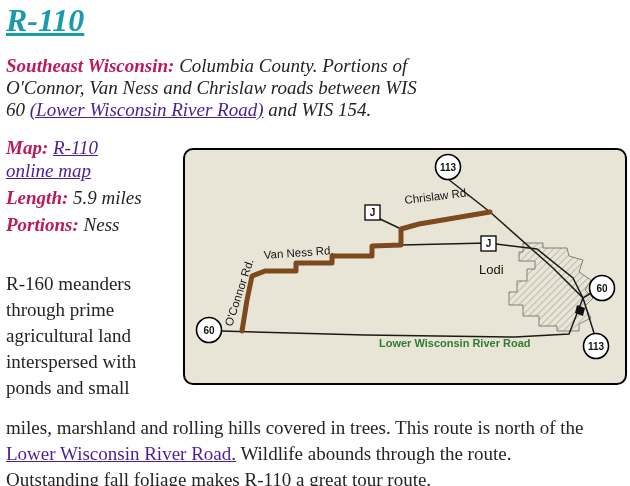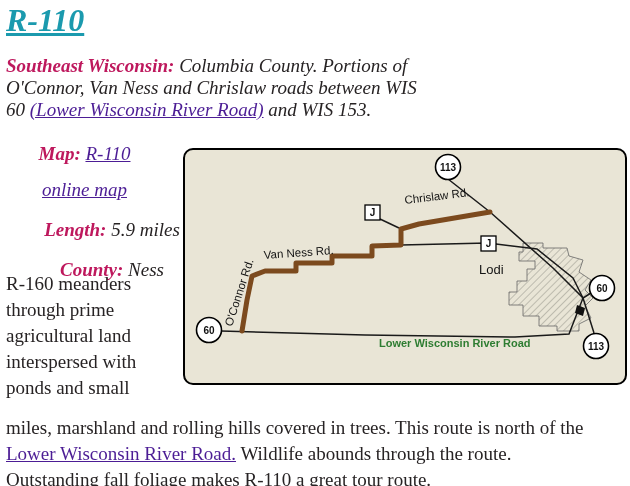--- a/index.html
+++ b/index.html
@@ -5,21 +5,21 @@
   html,body{margin:0;padding:0;background:#ffffff;}
   #page{position:relative;width:630px;height:486px;background:#ffffff;overflow:hidden;
         font-family:"Liberation Serif", serif;color:#272324;}
   .teal{color:#be185d;}
   .bold-it{font-weight:bold;font-style:italic;}
   a.link{color:#4c1d95;text-decoration:underline;cursor:pointer;}
   #title{position:absolute;left:6px;top:2px;font-size:32px;font-weight:bold;font-style:italic;
          color:#1b9aae;text-decoration:underline;}
   #intro{position:absolute;left:6px;top:36px;width:430px;font-size:19px;font-style:italic;
          line-height:22px;}
-  #facts{position:absolute;left:22px;top:136px;font-size:19px;font-style:italic;line-height:36px;text-align:center;}
+  #facts{position:absolute;left:6px;top:136px;font-size:19px;font-style:italic;line-height:23px;}
   .fact{margin:0 0 4px 0;}
   #fact-map{width:125px;}
   #fact-length{width:180px;margin-top:3px;}
   #fact-surface{width:180px;margin-top:4px;}
   #desc-left{position:absolute;left:6px;top:252px;width:172px;font-size:19px;line-height:26px;}
   #desc-bottom{position:absolute;left:6px;top:396px;width:592px;font-size:19px;line-height:26px;}
   #map-panel{position:absolute;left:183px;top:148px;width:440px;height:233px;
              background:#e9e5d6;border:2px solid #000;border-radius:10px;overflow:hidden;}
   #map-panel svg{display:block;}
   .road{fill:none;stroke:#1a1a1a;stroke-width:1.5;}
@@ -36,34 +36,34 @@
   .cityarea{fill:url(#hatch);stroke:#666;stroke-width:0.8;}
 </style>
 </head>
 <body>
 
 <div id="page">
 
   <div id="title">R-110</div>
 
   <p id="intro">
-    <span class="teal bold-it">Southeast Wisconsin:</span><span> Columbia County. Portions of O'Connor, Van Ness and Chrislaw roads between WIS 60 </span><a class="link" style="font-style:italic;">(Lower Wisconsin River Road)</a><span> and WIS 153.</span>
+    <span class="teal bold-it">Southeast Wisconsin:</span><span> Columbia County. Portions of O'Connor, Van Ness and Chrislaw roads between WIS 60 </span><a class="link" style="font-style:italic;">(Lower Wisconsin River Road)</a><span> and WIS 154.</span>
   </p>
 
   <div id="facts">
     <p class="fact" id="fact-map">
       <span class="teal bold-it">Map:</span>
       <a class="link" style="font-style:italic;">R-110 online map</a>
     </p>
     <p class="fact" id="fact-length">
       <span class="teal bold-it">Length:</span>
       <span>5.9 miles</span>
     </p>
     <p class="fact" id="fact-surface">
-      <span class="teal bold-it">County:</span>
+      <span class="teal bold-it">Portions:</span>
       <span>Ness</span>
     </p>
   </div>
 
   <p id="desc-left">R-160 meanders through prime agricultural land interspersed with ponds and small</p>
 
   <p id="desc-bottom">
     <span>miles, marshland and rolling hills covered in trees. This route is north of the </span><a class="link">Lower Wisconsin River Road.</a><span> Wildlife abounds through the route. Outstanding fall foliage makes R-110 a great tour route.</span>
   </p>
 

